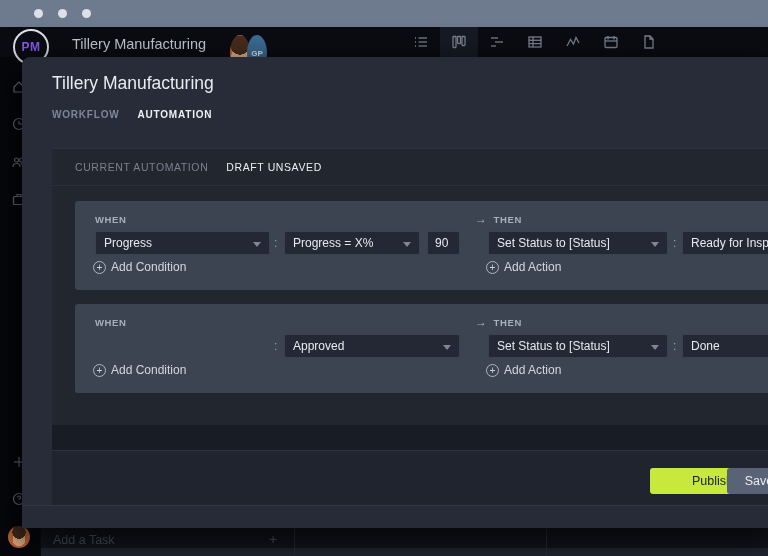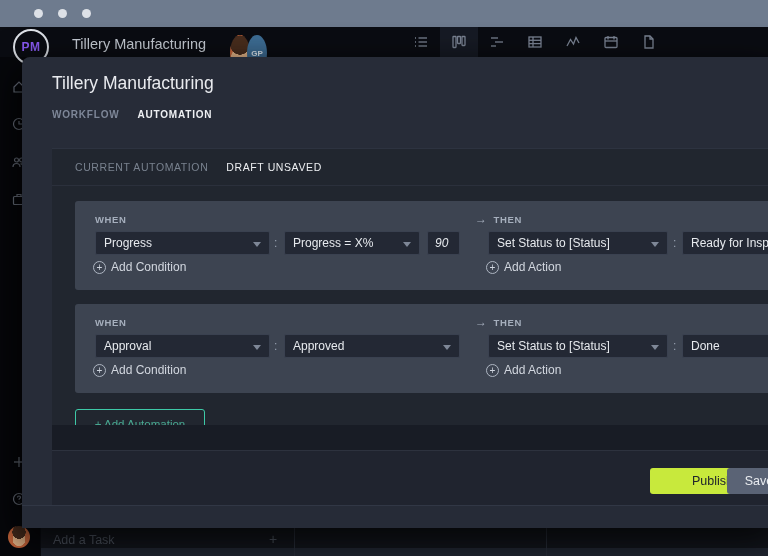--- a/index.html
+++ b/index.html
@@ -85,21 +85,21 @@
         border-radius:2px; color:#e7eaee; font-size:12px; padding:0 7px; font-family:"Liberation Sans", sans-serif; }
   .add-link { position:absolute; top:59px; display:flex; align-items:center; gap:5px; }
   .plus-circ { width:13px; height:13px; border:1px solid #aeb6c2; border-radius:50%; color:#cfd5de;
         font-size:10px; line-height:11px; text-align:center; }
   .add-link-label { font-size:12px; color:#d2d7df; }
 
   .dd1 { left:20px; width:175px; }
   .colon1 { left:199px; }
   .dd2a { left:209px; width:136px; }
   .dd2b { left:209px; width:176px; }
-  .vinput { left:352px;font-style:italic; }
+  .vinput { left:352px; }
   .dd3 { left:413px; width:180px; }
   .colon2 { left:598px; }
   .dd4 { left:607px; width:150px; }
   .addcond { left:18px; }
   .addact { left:411px; }
 
   .add-automation { position:absolute; left:23px; top:223px; width:130px; height:30px; background:transparent;
         border:1px solid #3ec9a7; border-radius:3px; color:rgba(82,200,170,.8); font-size:11.5px;
         font-family:"Liberation Sans", sans-serif; text-align:center; line-height:26px; }
 
@@ -278,24 +278,20 @@
         <span class="dd-text">Ready for Inspec</span>
       </div>
       <div class="add-link addact">
         <span class="plus-circ">+</span>
         <span class="add-link-label">Add Action</span>
       </div>
     </div>
 
     <div class="rule-card r2">
       <div class="lbl when-lbl">WHEN</div>
-      <div class="dd dd1">
-        <span class="dd-text">Approval</span>
-        <span class="chev"></span>
-      </div>
       <div class="colon colon1">:</div>
       <div class="dd dd2b">
         <span class="dd-text">Approved</span>
         <span class="chev"></span>
       </div>
       <div class="add-link addcond">
         <span class="plus-circ">+</span>
         <span class="add-link-label">Add Condition</span>
       </div>
       <div class="lbl then-lbl">
@@ -309,21 +305,20 @@
       <div class="colon colon2">:</div>
       <div class="dd dd4">
         <span class="dd-text">Done</span>
       </div>
       <div class="add-link addact">
         <span class="plus-circ">+</span>
         <span class="add-link-label">Add Action</span>
       </div>
     </div>
 
-    <button class="add-automation">+ Add Automation</button>
   </div>
 
   <div class="panel-dark-strip"></div>
 
   <div class="modal-footer">
     <button class="btn btn-publish">Publish</button>
     <button class="btn btn-save">Save</button>
   </div>
 
   <div class="modal-bottom-strip"></div>

